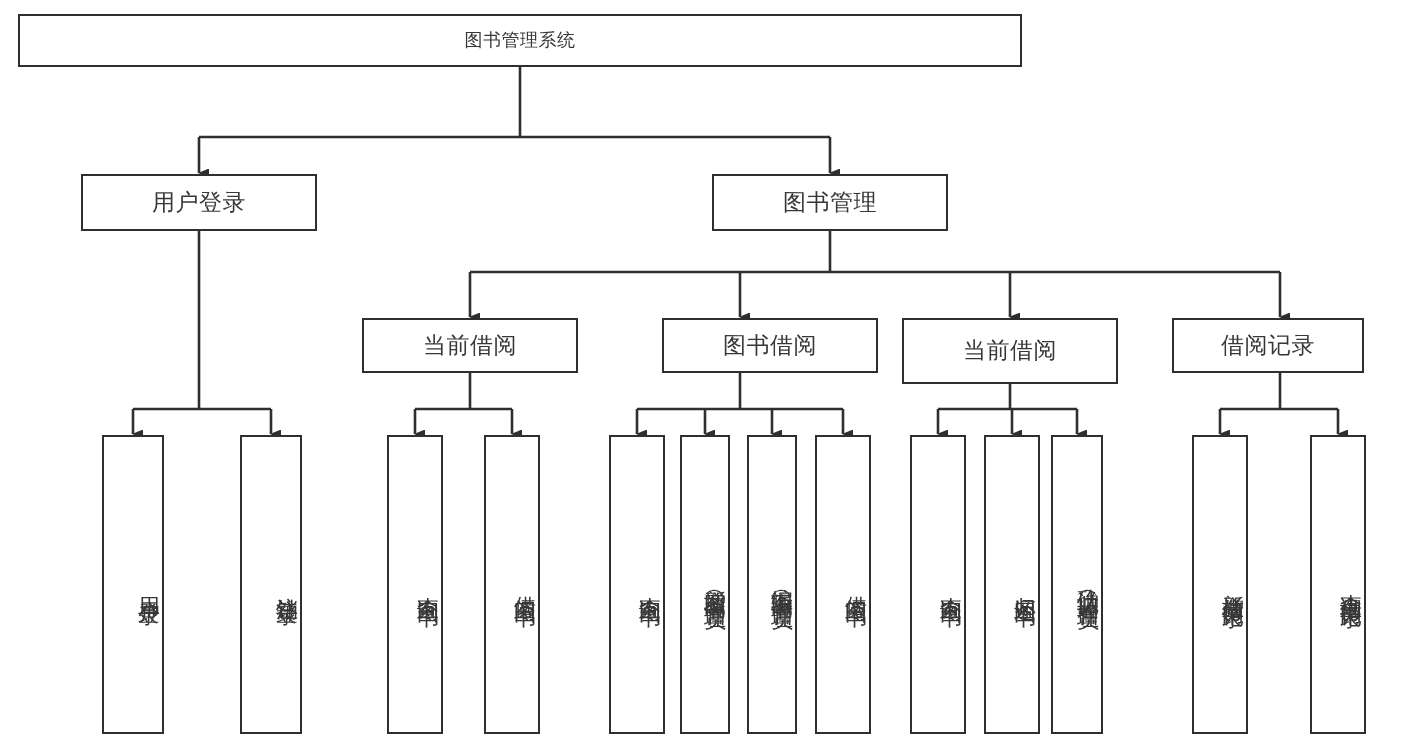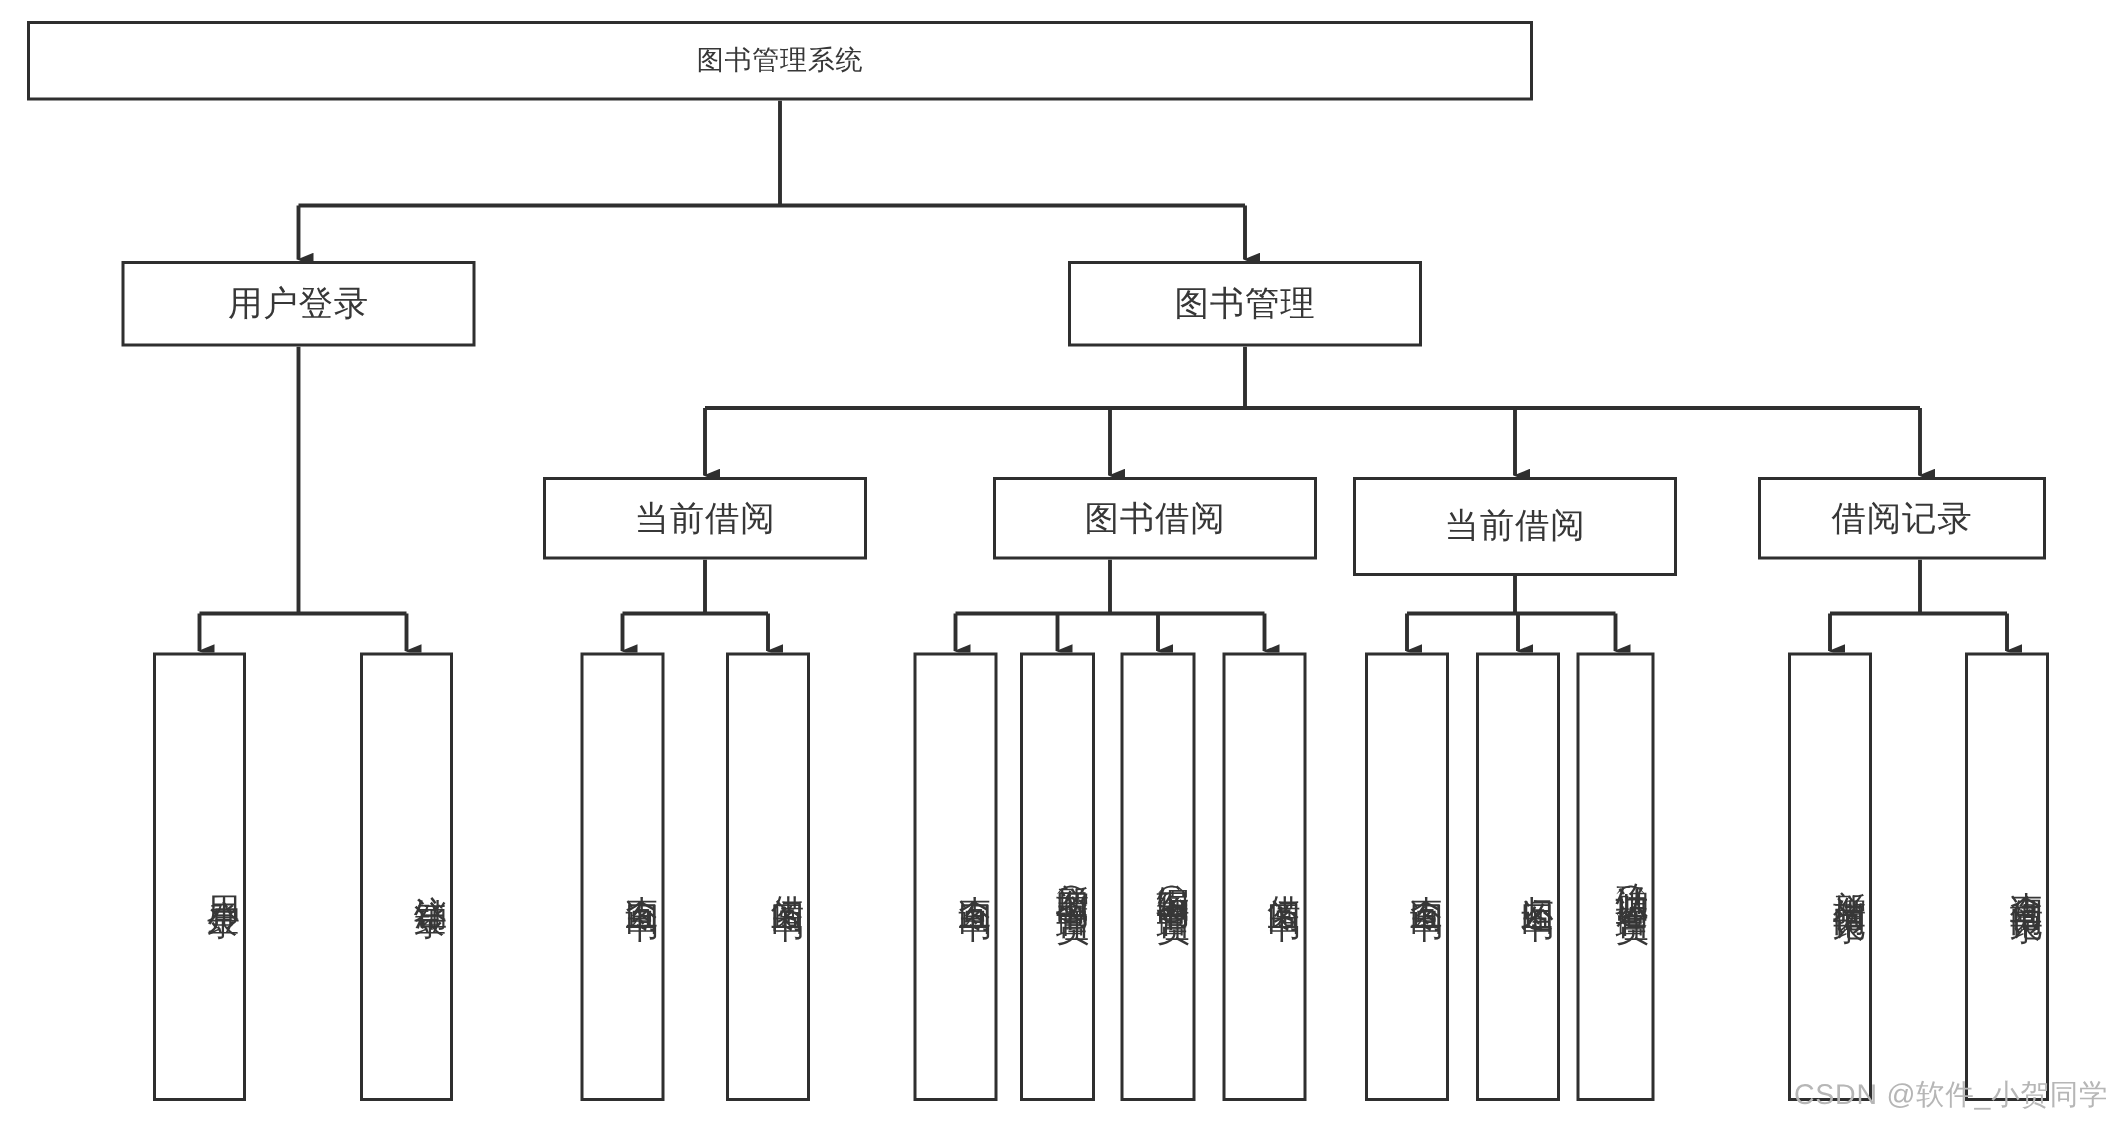--- a/index.html
+++ b/index.html
@@ -169,14 +169,13 @@
         <span>确认归还（管理员）</span>
       </div>
       <div class="node node-v" style="left: 1192px; top: 435px; width: 56px; height: 299px;">
         <span>新增借阅记录</span>
       </div>
       <div class="node node-v" style="left: 1310px; top: 435px; width: 56px; height: 299px;">
         <span>查询借阅记录</span>
       </div>
     </div>
 
-  <div class="watermark" style="left: 1196px; top: 717px;">CSDN @软件_小贺同学</div>
 </div>
 
 </body></html>

